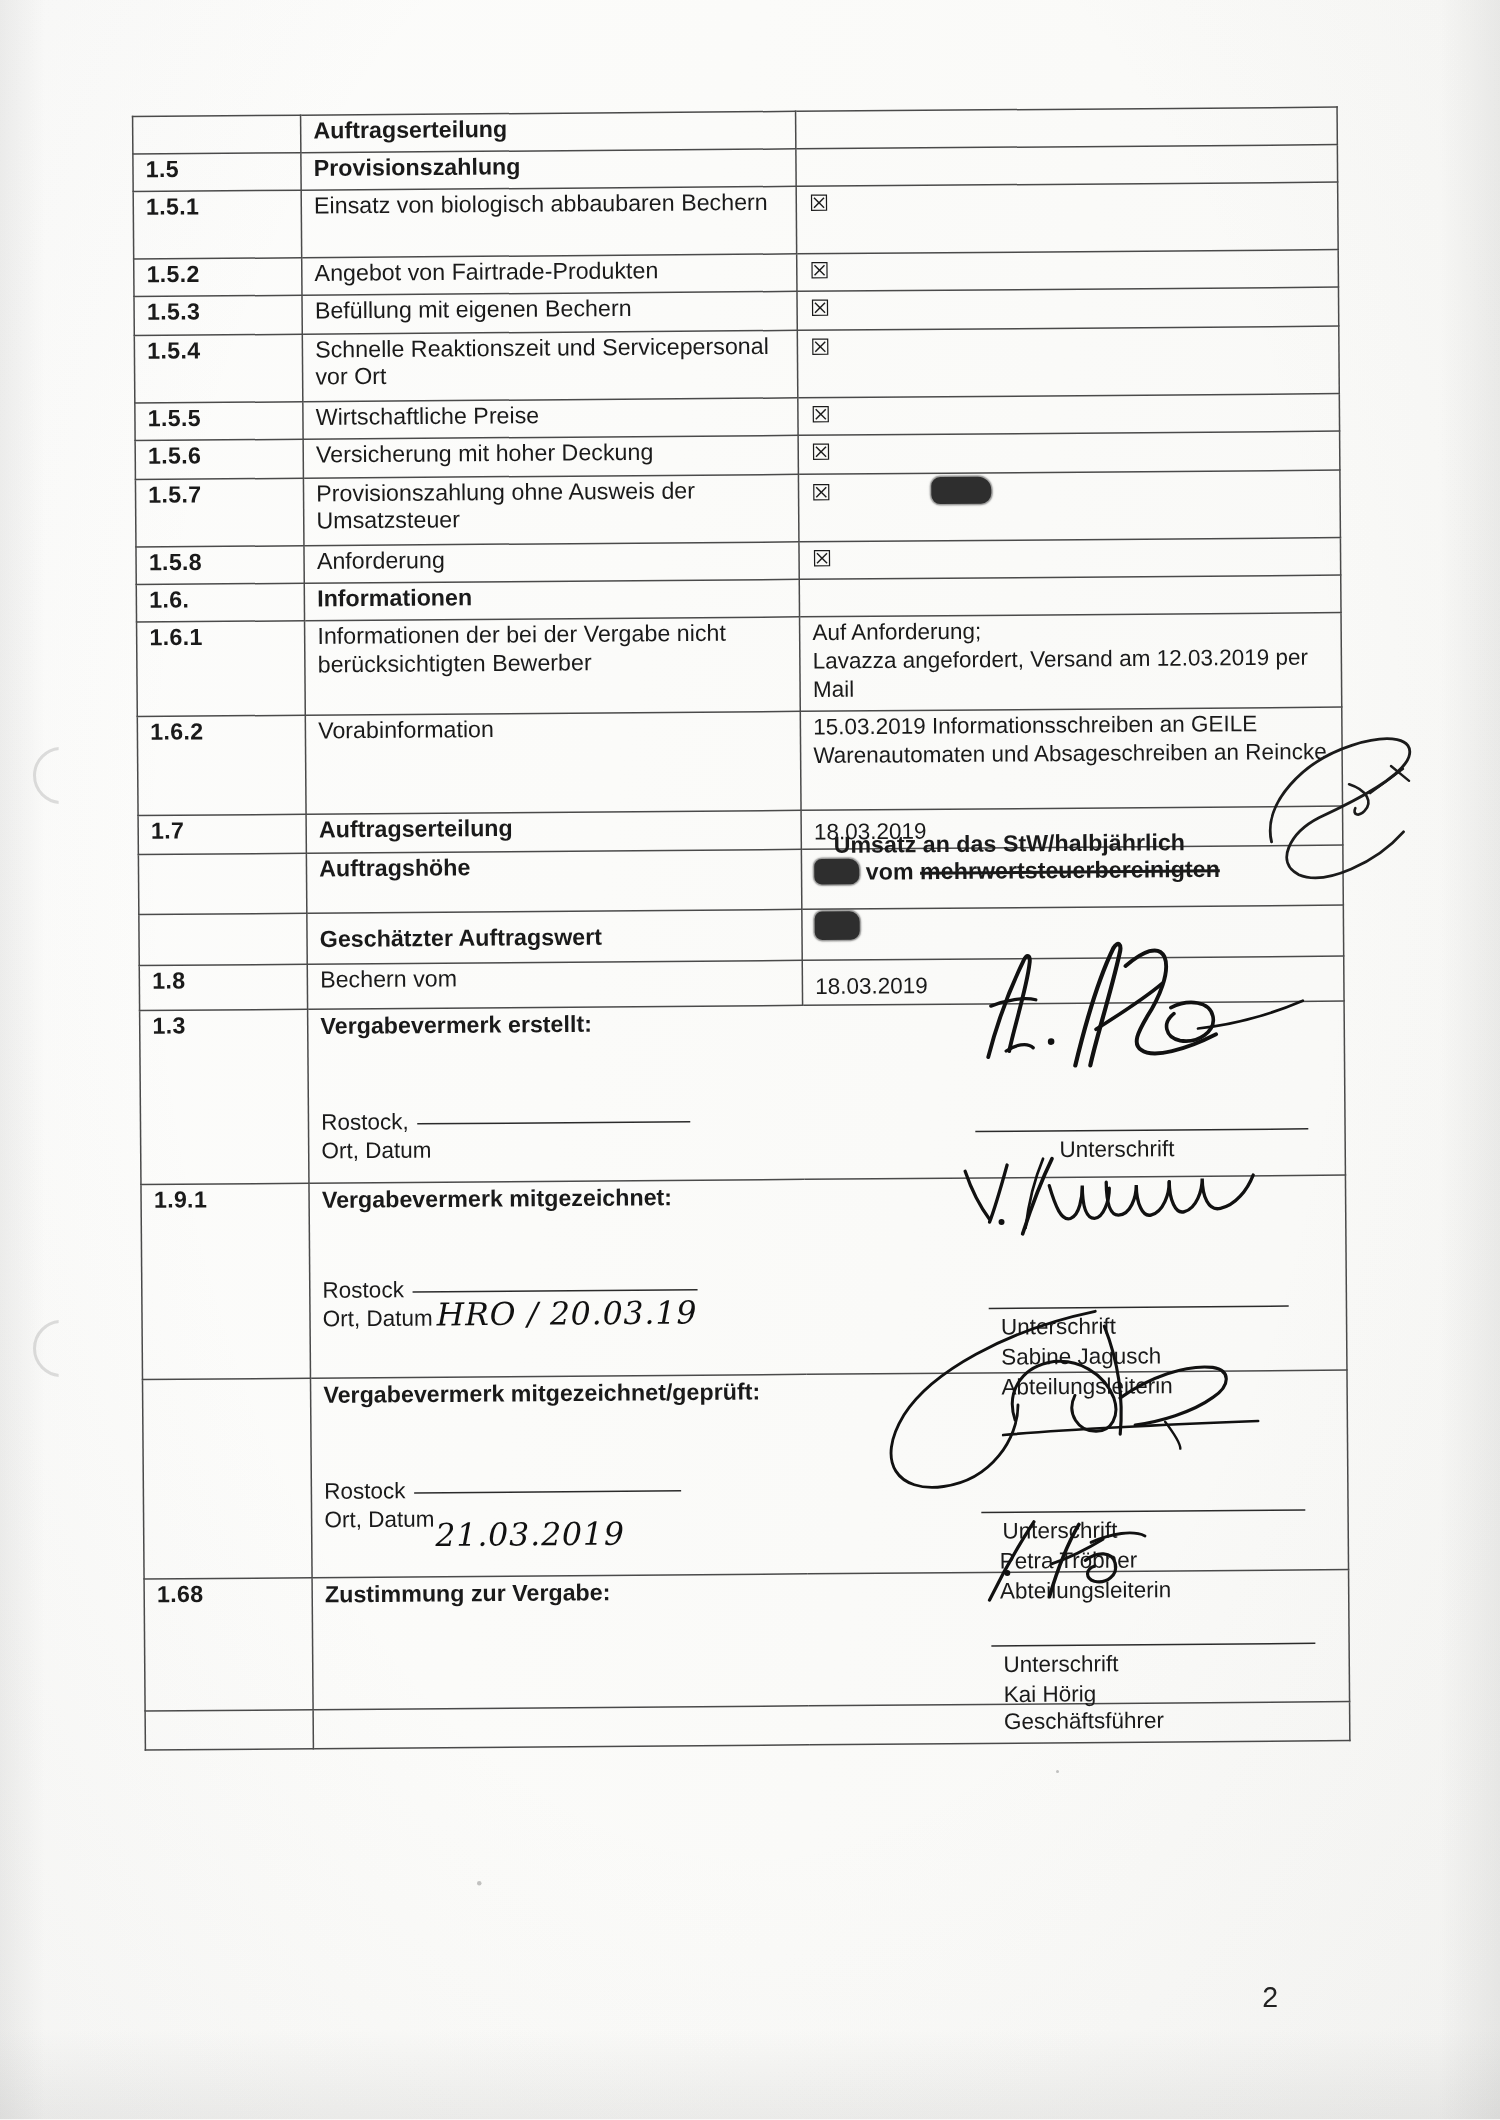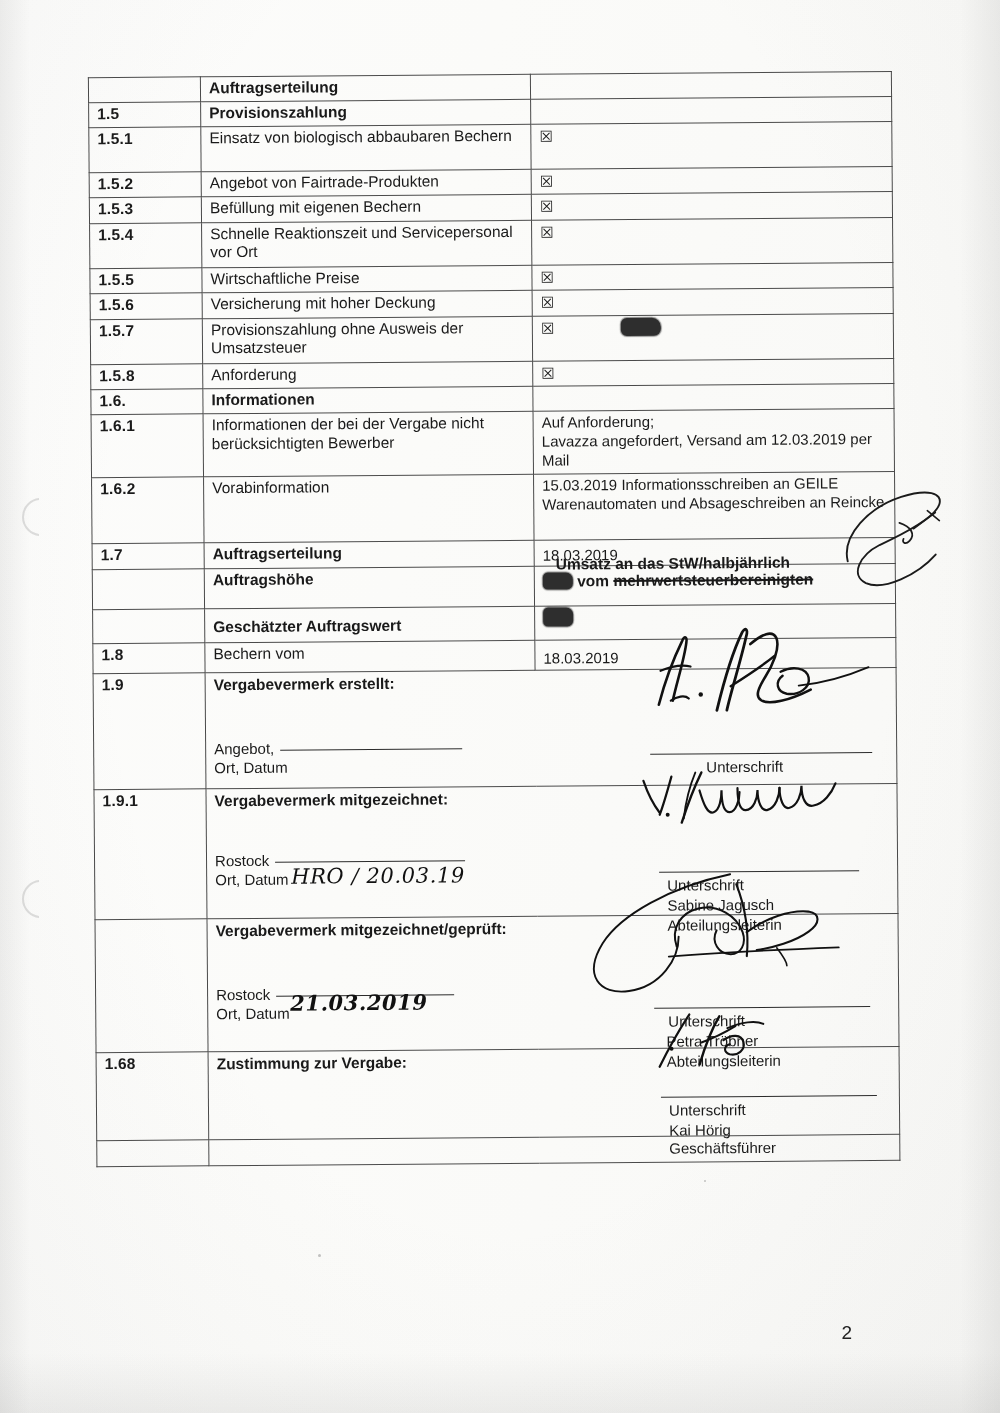--- a/index.html
+++ b/index.html
@@ -211,25 +211,25 @@
         </td>
       </tr>
 
       <tr style="height:30px;">
         <td><span class="num">1.8</span></td>
         <td><span>Bechern vom</span></td>
         <td style="vertical-align:bottom;padding-bottom:1px;"><span class="val">18.03.2019</span></td>
       </tr>
 
       <tr style="height:116px;">
-        <td><span class="num">1.9</span></td>
+        <td><span class="num">1.3</span></td>
         <td colspan="2" style="position:relative;">
           <div class="b" style="font-size:15.5px;padding-top:1px;">Vergabevermerk erstellt:</div>
           <div class="place">
-            <span class="lbl">Angebot,</span><span class="rule w1"></span>
+            <span class="lbl">Rostock,</span><span class="rule w1"></span>
           </div>
           <div class="ortdatum">Ort, Datum</div>
           <div class="sigline" style="left:444px;top:84px;width:222px;"></div>
           <div class="sigcap" style="left:500px;top:88px;">Unterschrift</div>
         </td>
       </tr>
 
       <tr style="height:130px;">
         <td><span class="num">1.9.1</span></td>
         <td colspan="2" style="position:relative;">
@@ -247,21 +247,21 @@
       </tr>
 
       <tr style="height:133px;">
         <td><span class="num"></span></td>
         <td colspan="2" style="position:relative;">
           <div class="b" style="font-size:15.5px;padding-top:1px;">Vergabevermerk mitgezeichnet/geprüft:</div>
           <div class="place" style="margin-top:46px;">
             <span class="lbl">Rostock</span><span class="rule" style="width:178px;margin-left:6px;"></span>
           </div>
           <div class="ortdatum">Ort, Datum</div>
-          <span class="hand" style="left:82px;top:72px;font-weight:bold;">21.03.2019</span>
+          <span class="hand" style="left:82px;top:93px;">21.03.2019</span>
           <div class="sigline" style="left:446px;top:92px;width:216px;"></div>
           <div class="sigcap" style="left:460px;top:96px;">Unterschrift</div>
           <div class="sigcap" style="left:458px;top:116px;">Petra Tröbner</div>
           <div class="sigcap" style="left:458px;top:136px;">Abteilungsleiterin</div>
         </td>
       </tr>
 
       <tr style="height:88px;">
         <td><span class="num">1.68</span></td>
         <td colspan="2" style="position:relative;">

